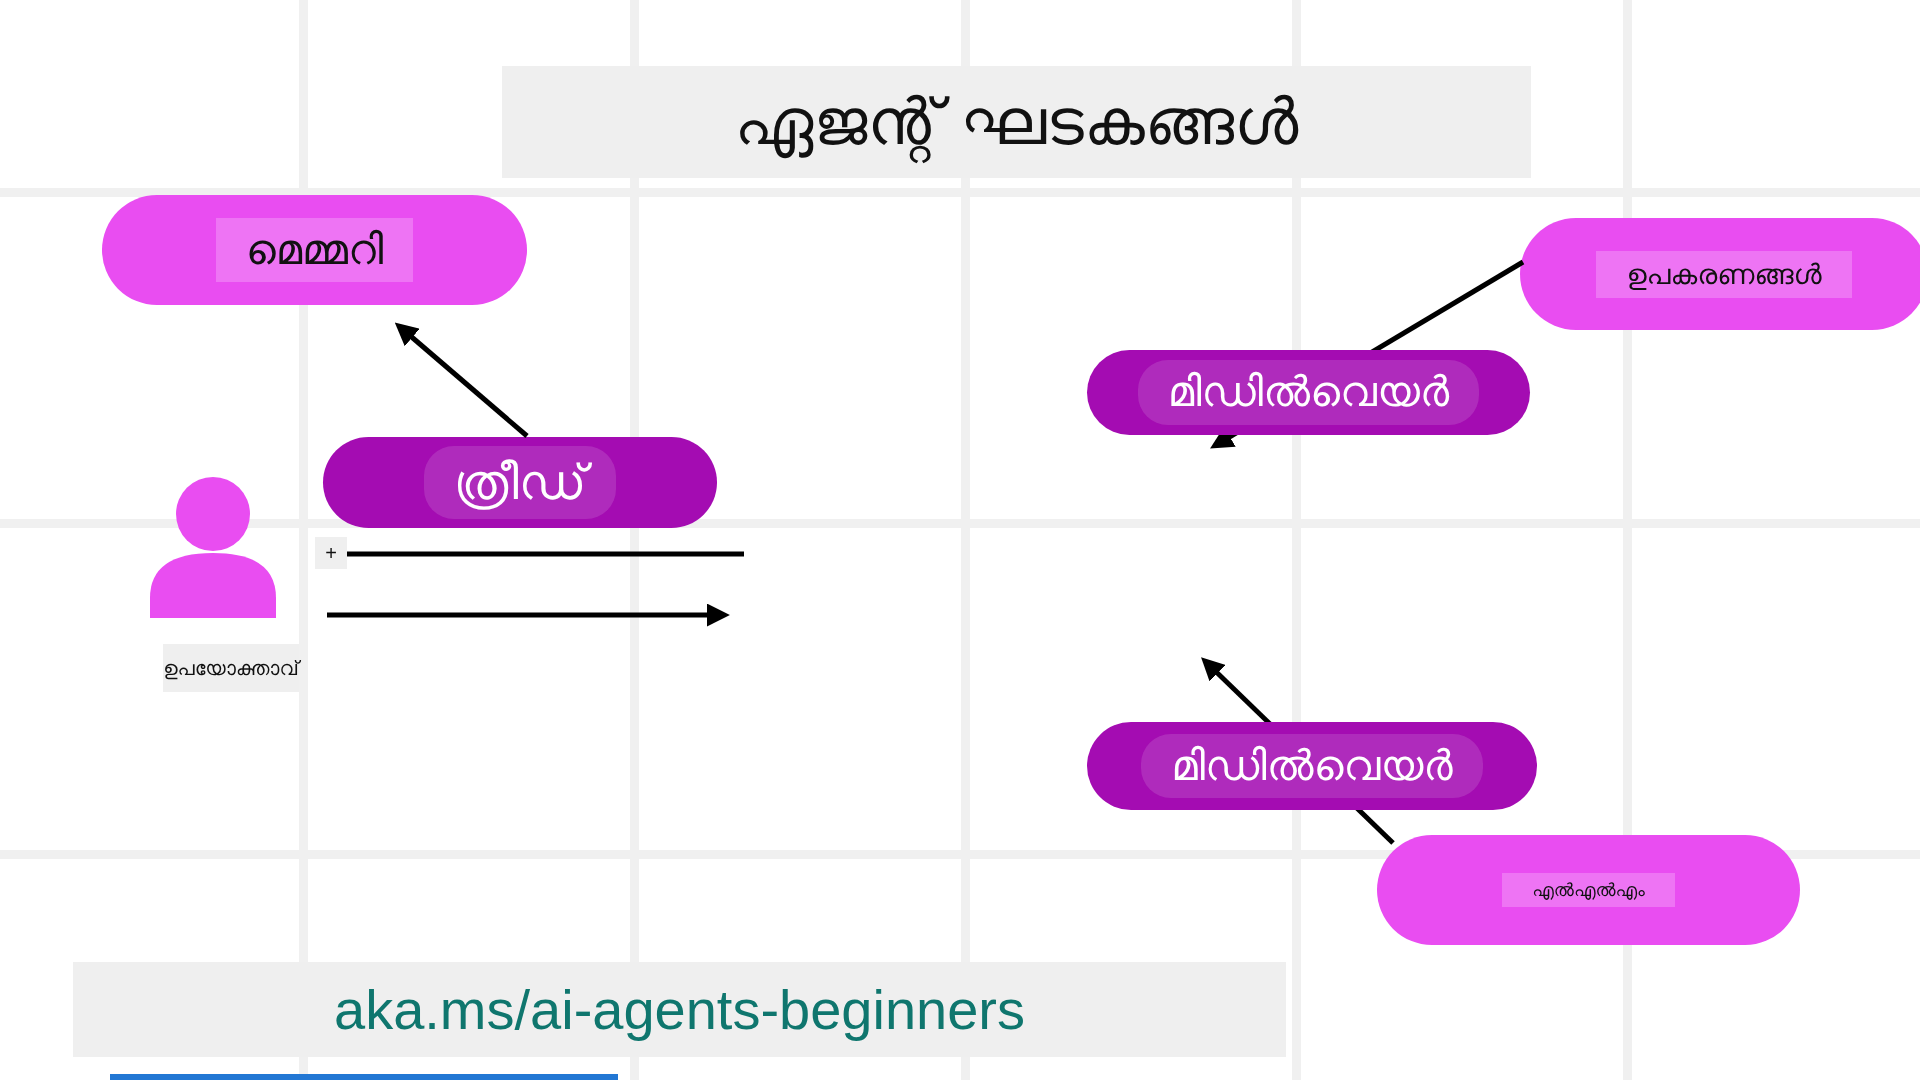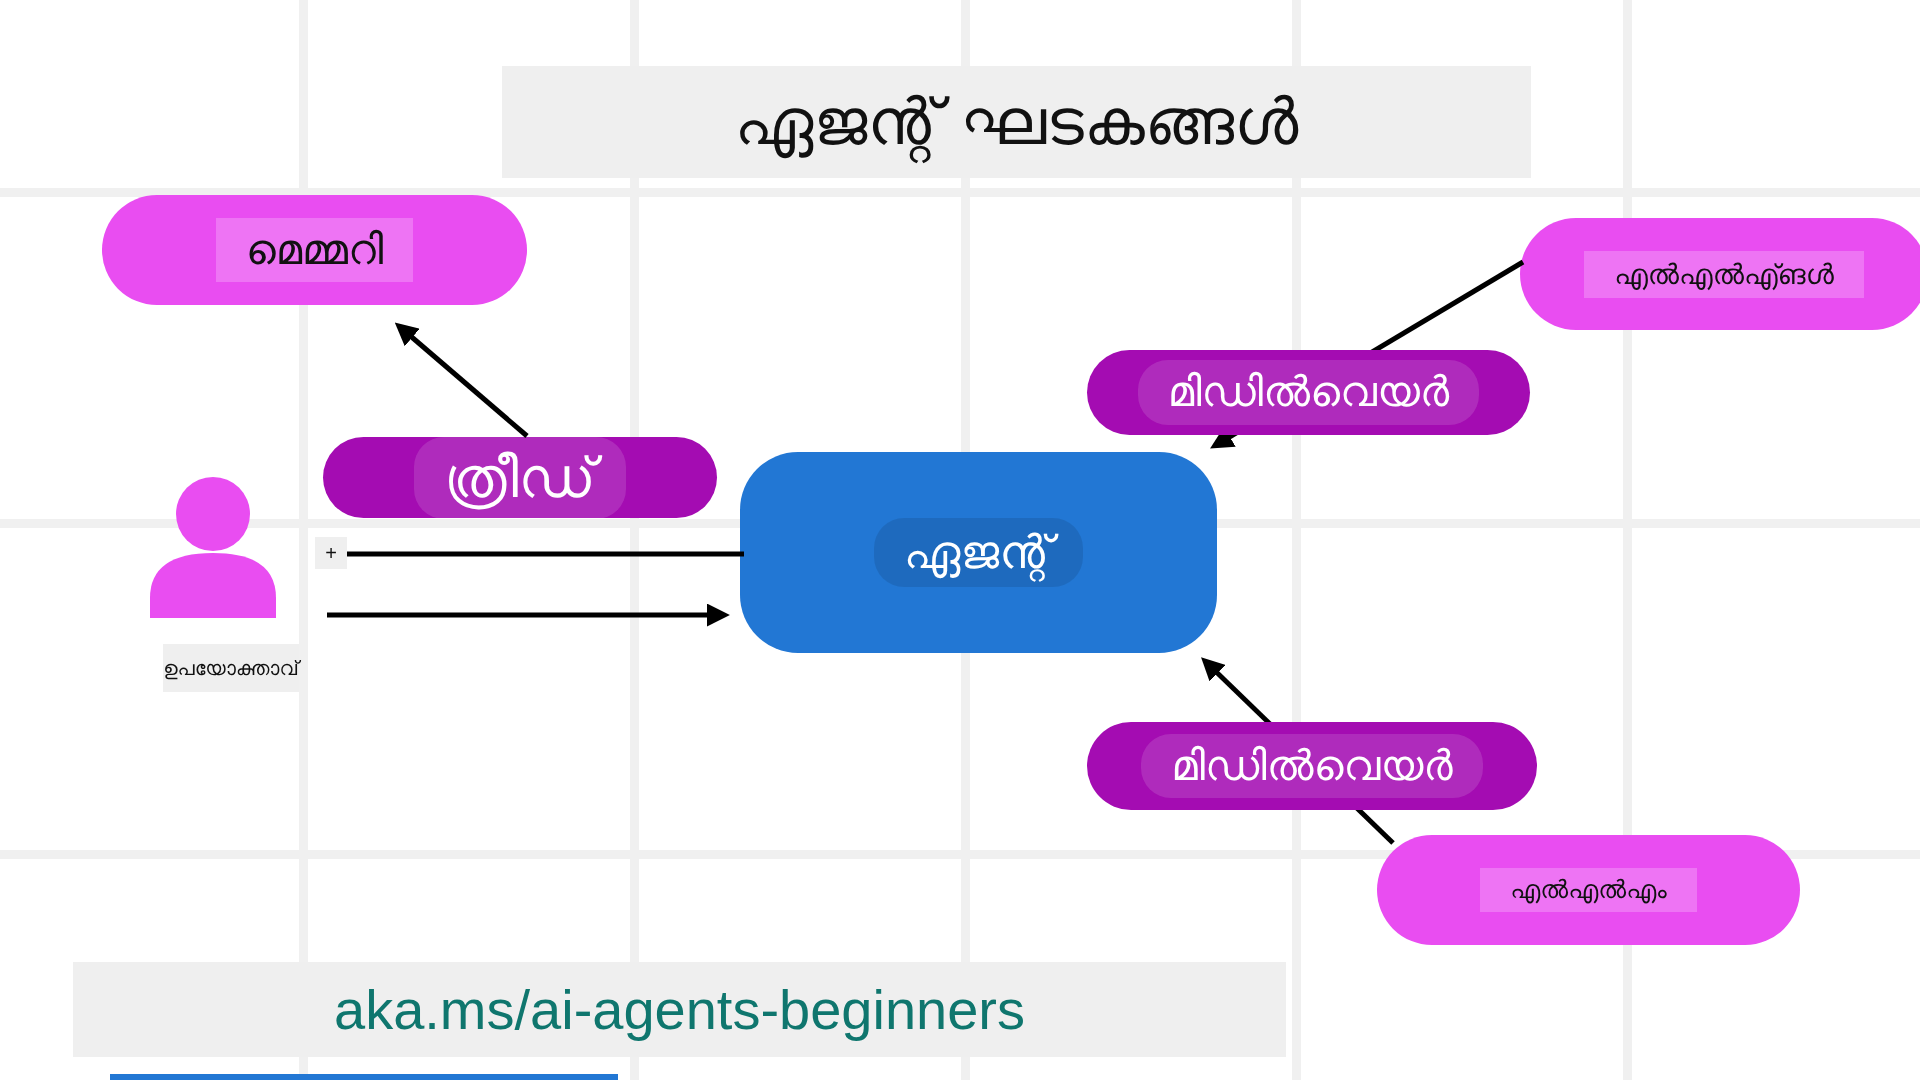--- a/index.html
+++ b/index.html
@@ -22,24 +22,24 @@
   .purple{background:var(--purple);}
   .blue{background:var(--blue);}
   .panel{background:var(--panel);}
   .txt-black{color:#111111;}
   .txt-white{color:#ffffff;border-radius:30px;}
   .title-box{left:502px;top:66px;width:1029px;height:112px;font-size:64px;}
   .footer-box{left:73px;top:962px;width:1213px;height:95px;font-size:56px;color:#0f766e;}
   .memory-box{left:102px;top:195px;width:425px;height:110px;font-size:42px;}
   .tools-box{left:1520px;top:218px;width:408px;height:112px;font-size:28px;}
   .mwtop-box{left:1087px;top:350px;width:443px;height:85px;font-size:42px;}
-  .thread-box{left:323px;top:437px;width:394px;height:81px;font-size:56px;}
+  .thread-box{left:323px;top:437px;width:394px;height:91px;font-size:49px;}
   .agent-box{left:740px;top:452px;width:477px;height:201px;border-radius:58px;font-size:46px;}
   .mwbot-box{left:1087px;top:722px;width:450px;height:88px;font-size:42px;}
-  .llm-box{left:1377px;top:835px;width:423px;height:110px;font-size:25px;}
+  .llm-box{left:1377px;top:835px;width:423px;height:110px;font-size:18px;}
   .user-label{left:163px;top:644px;width:136px;height:48px;font-size:20px;}
   .plus-badge{left:315px;top:537px;width:32px;height:32px;font-size:20px;}
   .user-icon{position:absolute;left:142px;top:476px;width:142px;height:146px;}
   .connectors{position:absolute;left:0;top:0;width:1920px;height:1080px;pointer-events:none;}
   .connectors line{stroke:var(--arrow);stroke-width:5;}
   .connectors .arrowhead-fill{fill:var(--arrow);}
   .bottom-strip{position:absolute;left:110px;top:1074px;width:508px;height:6px;background:var(--blue);}
 </style>
 </head>
 <body>
@@ -48,30 +48,27 @@
 
   <div class="node stadium magenta memory-box">
     <span class="chip chip-light txt-black">മെമ്മറി</span>
   </div>
 
   <div class="node panel title-box">
     <span class="txt-black">ഏജന്റ് ഘടകങ്ങൾ</span>
   </div>
 
   <div class="node stadium magenta tools-box">
-    <span class="chip chip-light txt-black">എൽഎൽഎ്ങൾ</span>
+    <span class="chip chip-light txt-black">ഉപകരണങ്ങൾ</span>
   </div>
 
   <div class="node stadium purple thread-box">
     <span class="chip chip-faint txt-white">ത്രീഡ്</span>
   </div>
 
-  <div class="node blue agent-box">
-    <span class="chip chip-dark txt-white">ഏജന്റ്</span>
-  </div>
 
   <div class="node stadium magenta llm-box">
     <span class="chip chip-light txt-black">എൽഎൽഎം</span>
   </div>
 
   <svg class="user-icon" viewBox="0 0 142 146">
     <circle cx="71" cy="38" r="37" fill="var(--magenta)"></circle>
     <path d="M8 142 L134 142 L134 122 Q134 77 71 77 Q8 77 8 122 Z" fill="var(--magenta)"></path>
   </svg>
   <div class="node panel user-label">

